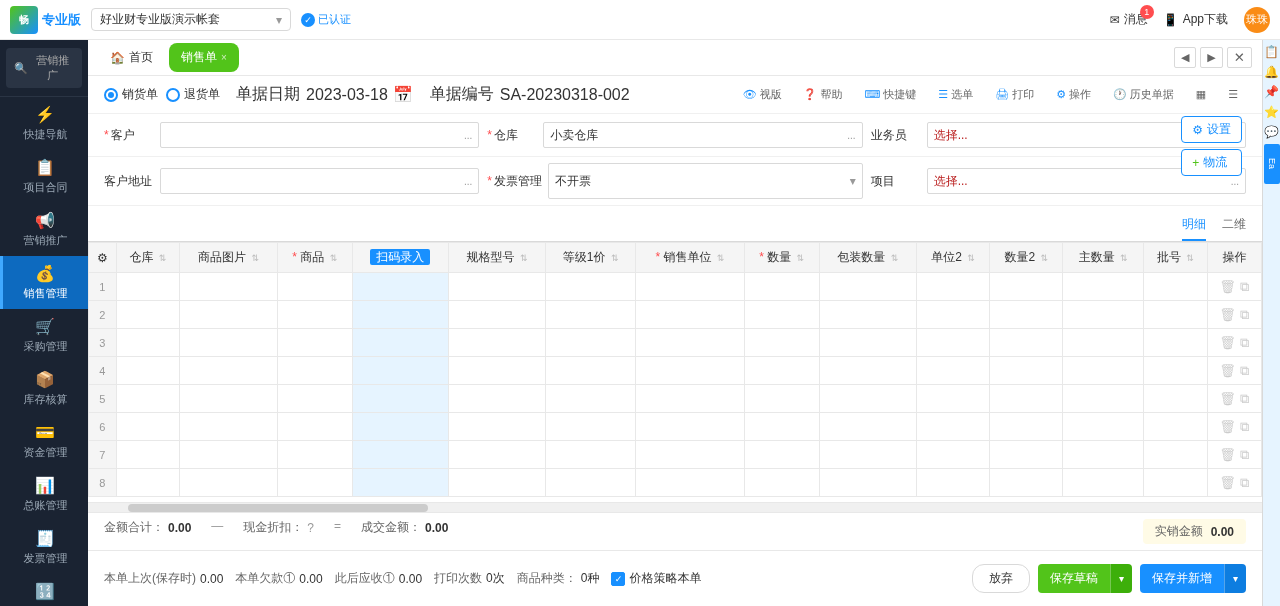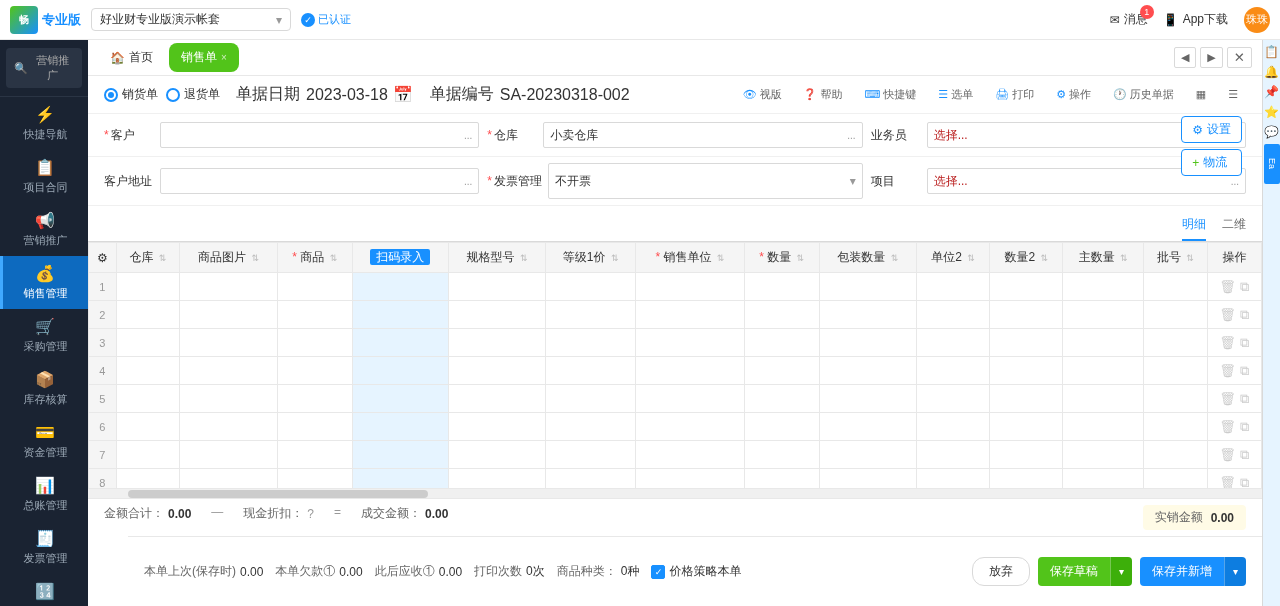--- a/index.html
+++ b/index.html
@@ -99,21 +99,21 @@
     .summary-item { display: flex; align-items: center; gap: 4px; }
     .summary-label { color: #666; }
     .summary-value { color: #333; font-weight: bold; }
     .summary-icon { color: #999; cursor: pointer; }
     .dash { color: #999; margin: 0 4px; }
     .realized-amount { margin-left: auto; display: flex; align-items: center; gap: 8px; background: #fffbe6; padding: 4px 12px; border-radius: 4px; }
     .realized-label { color: #666; }
     .realized-value { color: #333; font-weight: bold; }
     
     
-    .bottom-bar { padding: 20px 16px; display: flex; align-items: center; gap: 16px; border-top: 1px solid #e8e8e8; background: #fff; flex-shrink: 0; font-size: 12px; margin-left: 40px; }
+    .bottom-bar { padding: 13px 16px; display: flex; align-items: center; gap: 16px; border-top: 1px solid #e8e8e8; background: #fff; flex-shrink: 0; font-size: 12px; }
     .bottom-info { display: flex; align-items: center; gap: 12px; }
     .bottom-info-item { display: flex; align-items: center; gap: 4px; color: #666; }
     .bottom-info-value { color: #333; }
     .checkbox-item { display: flex; align-items: center; gap: 4px; cursor: pointer; }
     .checkbox-box { width: 14px; height: 14px; border: 1px solid #1890ff; border-radius: 2px; background: #1890ff; display: flex; align-items: center; justify-content: center; }
     .checkbox-box::after { content: '✓'; color: white; font-size: 9px; }
     .bottom-actions { margin-left: auto; display: flex; gap: 8px; }
     .btn { padding: 5px 16px; border-radius: 12px; border: none; cursor: pointer; font-size: 12px; }
     .btn-default { background: #fff; border: 1px solid #d9d9d9; color: #333; }
     .btn-split { display: flex; }

